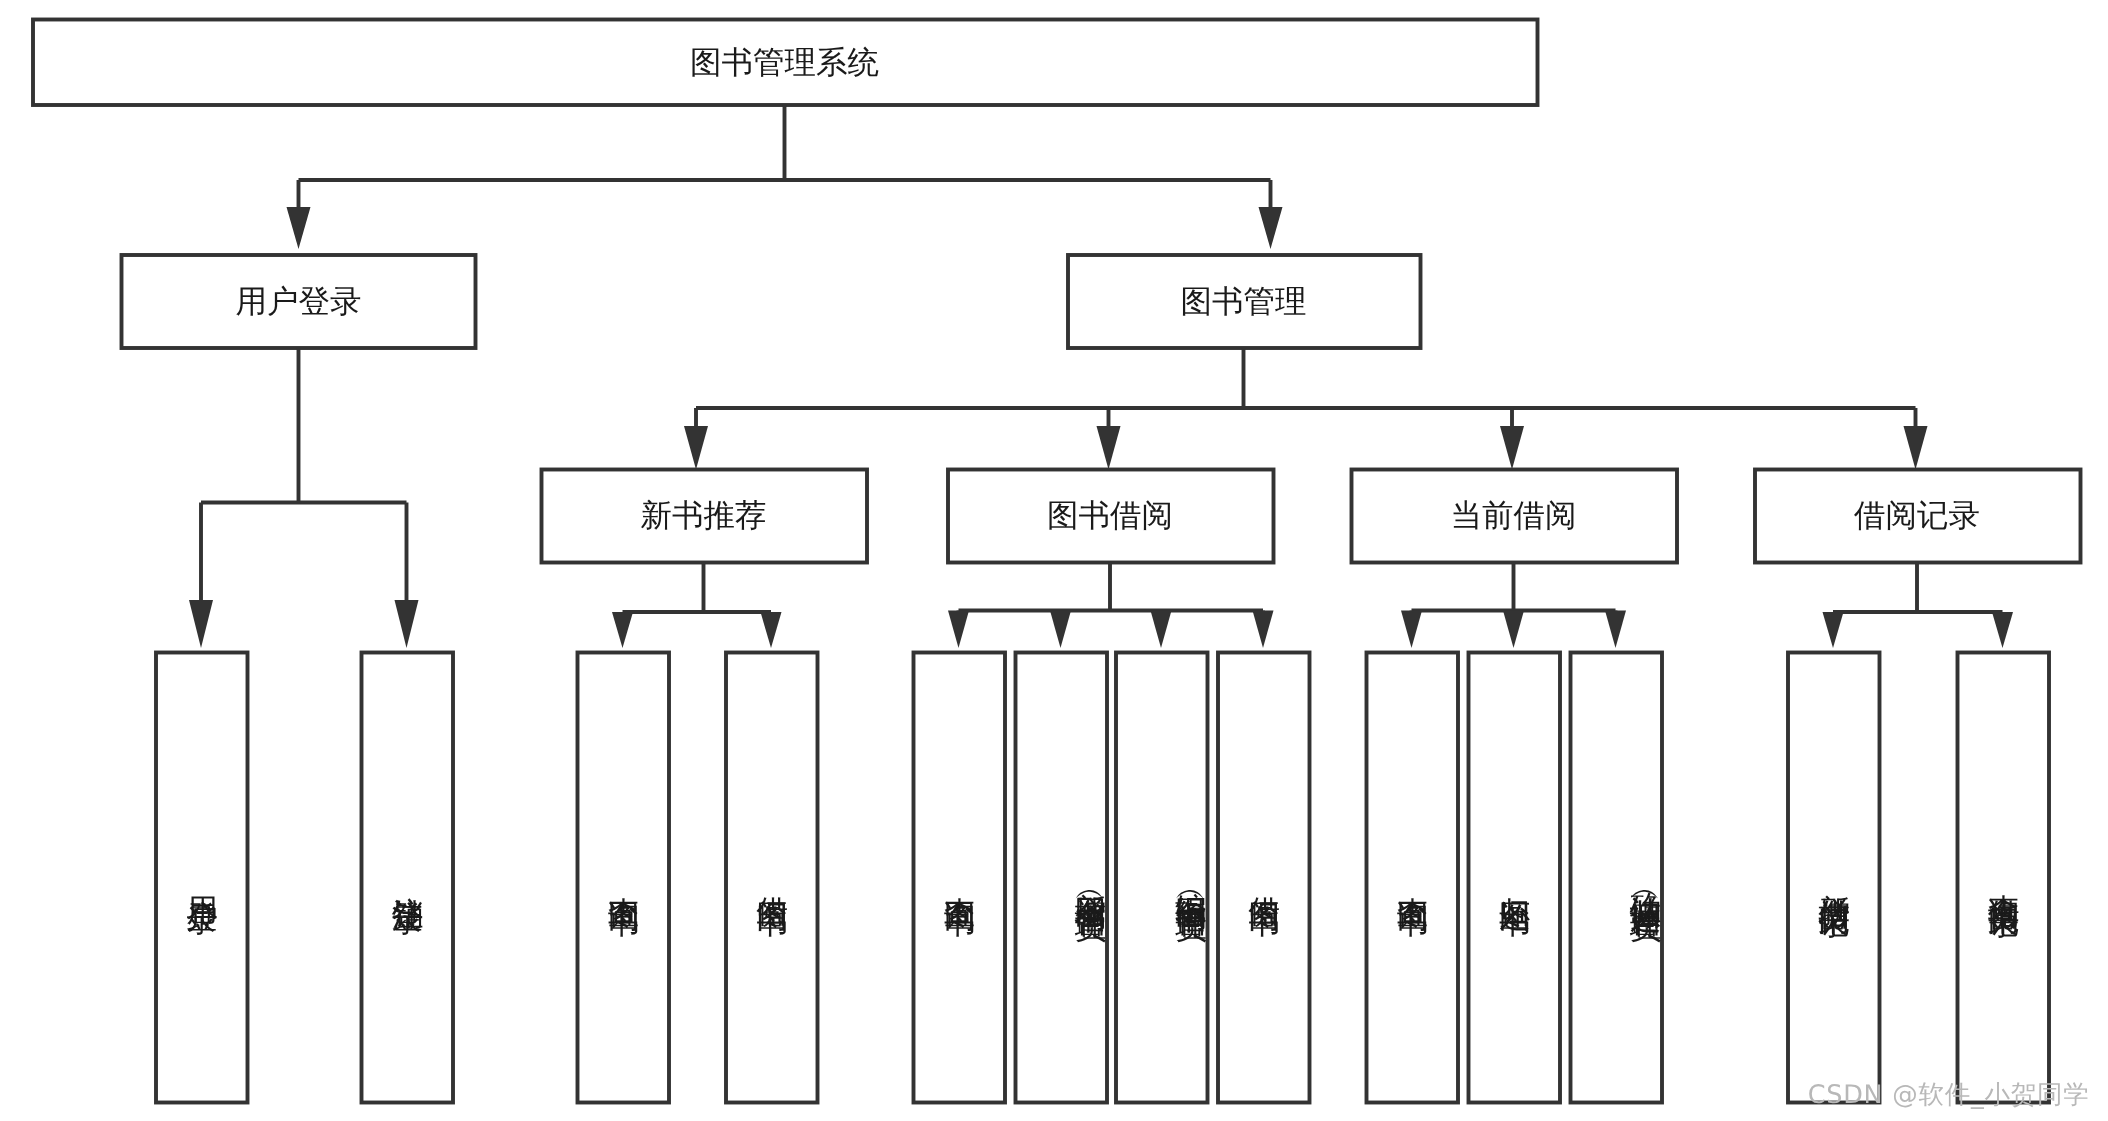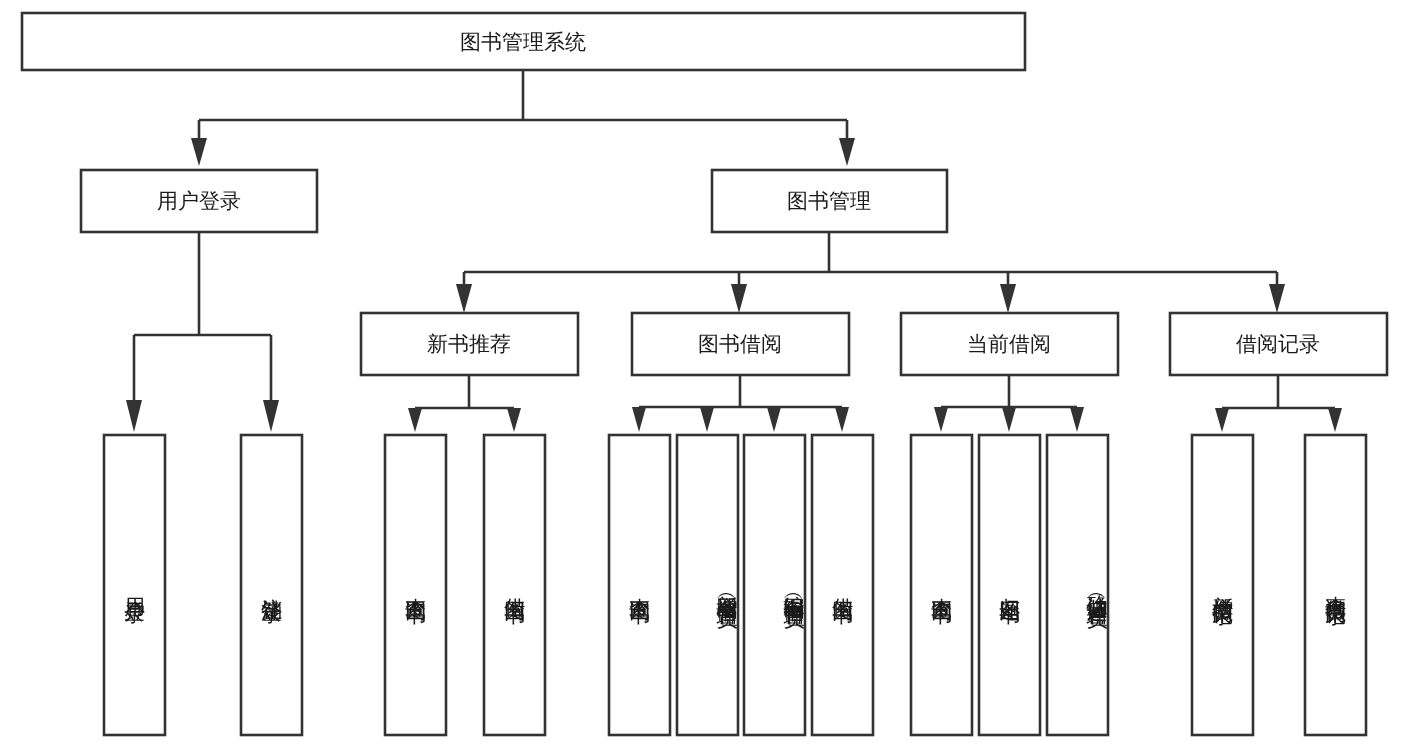--- a/index.html
+++ b/index.html
@@ -222,14 +222,15 @@
   <div class="vlabel" style="left:744px; top:437px; width:61px; height:300px; align-items:flex-start;">编辑图书（管理员）</div>
   <div class="vlabel" style="left:812px; top:435px; width:61px; height:300px;">借阅图书</div>
 
   <div class="vlabel" style="left:911px; top:435px; width:61px; height:300px;">查询图书</div>
   <div class="vlabel" style="left:979px; top:435px; width:61px; height:300px;">归还图书</div>
   <div class="vlabel" style="left:1047px; top:437px; width:61px; height:300px; align-items:flex-start;">确认归还（管理员）</div>
 
   <div class="vlabel" style="left:1192px; top:435px; width:61px; height:300px;">新增借阅记录</div>
   <div class="vlabel" style="left:1305px; top:435px; width:61px; height:300px;">查询借阅记录</div>
 
+  <div class="watermark">CSDN @软件_小贺同学</div>
 
 </div>
 
 </body></html>

